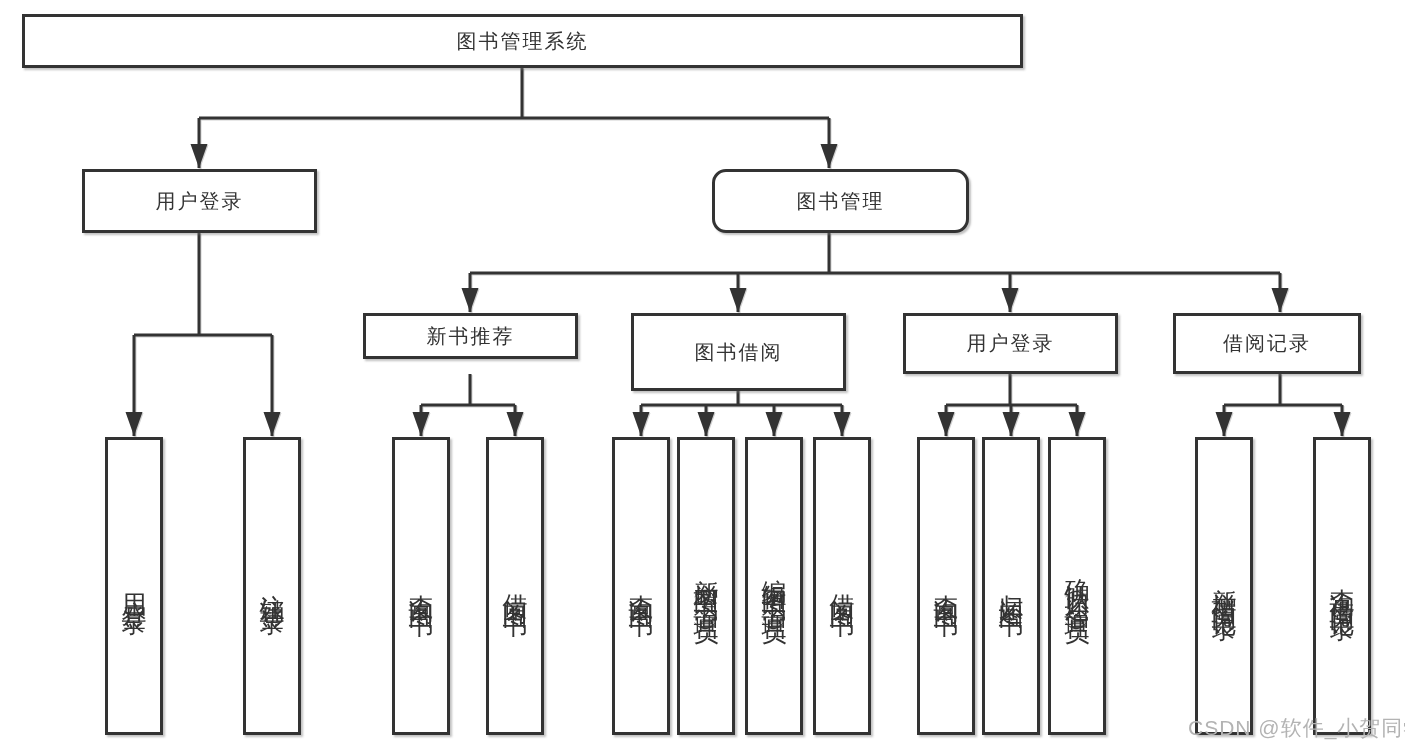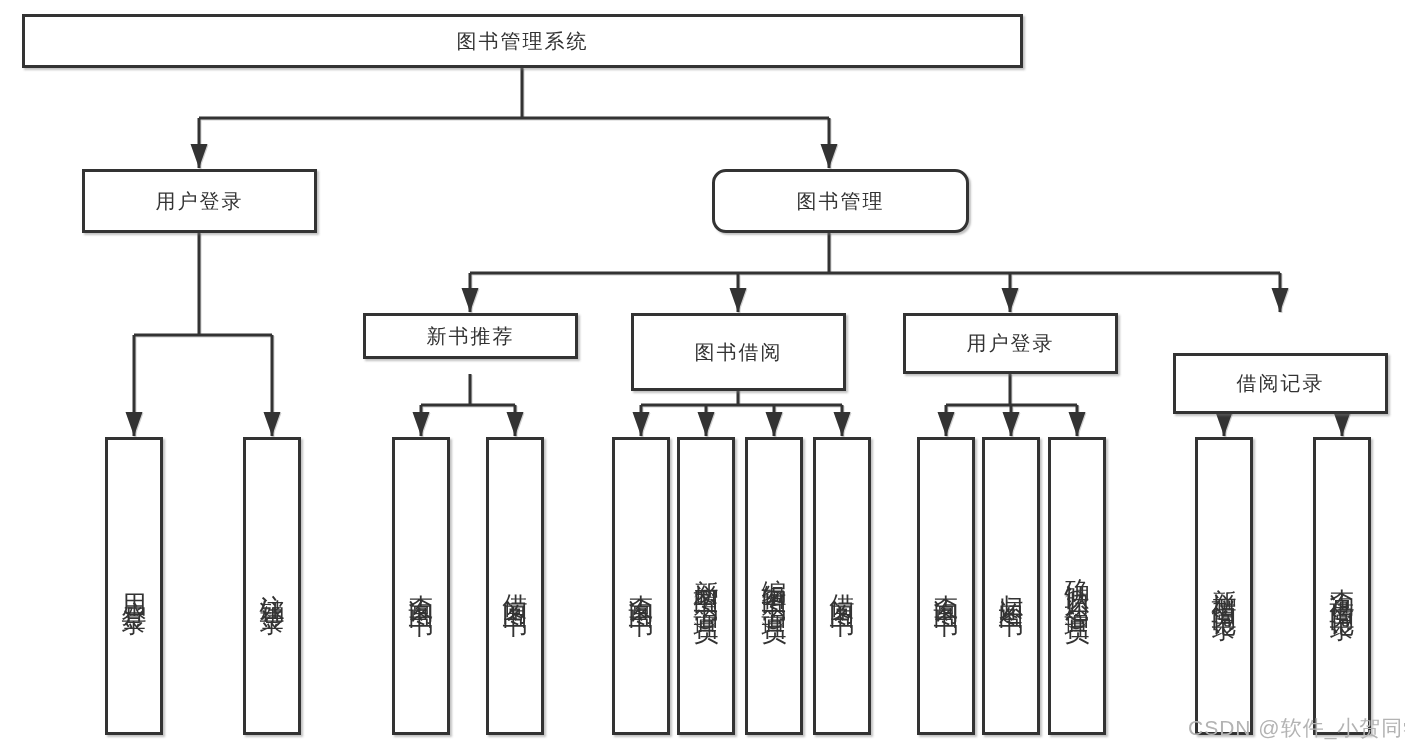--- a/index.html
+++ b/index.html
@@ -21,21 +21,21 @@
   .h-label{font-size:20px;letter-spacing:2px;white-space:nowrap;}
   .leaf{writing-mode:vertical-rl;}
   .leaf .v-label{font-size:25px;letter-spacing:6px;line-height:1;white-space:nowrap;}
   
   .n-root{left:22px;top:14px;width:1001px;height:54px;}
   .n-userlogin{left:82px;top:169px;width:235px;height:64px;}
   .n-bookmgmt{left:712px;top:169px;width:257px;height:64px;border-radius:14px;}
   .n-newrec{left:363px;top:313px;width:215px;height:46px;}
   .n-borrowmod{left:631px;top:313px;width:215px;height:78px;}
   .n-current{left:903px;top:313px;width:215px;height:61px;}
-  .n-records{left:1173px;top:313px;width:215px;height:61px;margin-top:40px;}
+  .n-records{left:1173px;top:313px;width:188px;height:61px;}
   .leaf{top:437px;width:58px;height:298px;}
   .lf-1{left:105px;}  .lf-2{left:243px;}
   .lf-3{left:392px;}  .lf-4{left:486px;}
   .lf-5{left:612px;}  .lf-6{left:677px;}  .lf-7{left:745px;}  .lf-8{left:813px;}
   .lf-9{left:917px;}  .lf-10{left:982px;} .lf-11{left:1048px;}
   .lf-12{left:1195px;}.lf-13{left:1313px;}
   .watermark{
     position:absolute;left:1188px;top:714px;z-index:3;
     font-size:21px;color:#b3b3b3;letter-spacing:1px;white-space:nowrap;
   }

